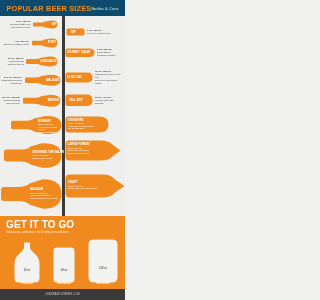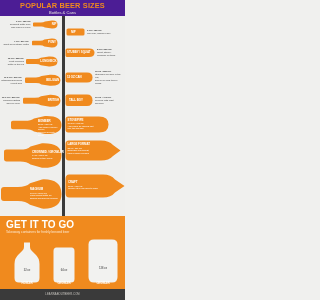--- a/index.html
+++ b/index.html
@@ -7,24 +7,24 @@
   body {
     font-family:"Liberation Sans", sans-serif;
     background:#f0f0ee;
     overflow:hidden;
     position:relative;
   }
   .poster { width:125px; height:300px; position:relative; background:#efefed; }
 
   
   .header {
-    background:#4c1d95;
+    background:#0c4a6e;
     height:16px;
     display:flex;
-    flex-direction:column;
+    flex-direction:row;
     align-items:center;
     justify-content:center;
     padding-top:1px;
   }
   .header h1 {
     color:#f08a1e;
     font-size:7.4px;
     font-weight:bold;
     letter-spacing:0.15px;
     line-height:8px;

